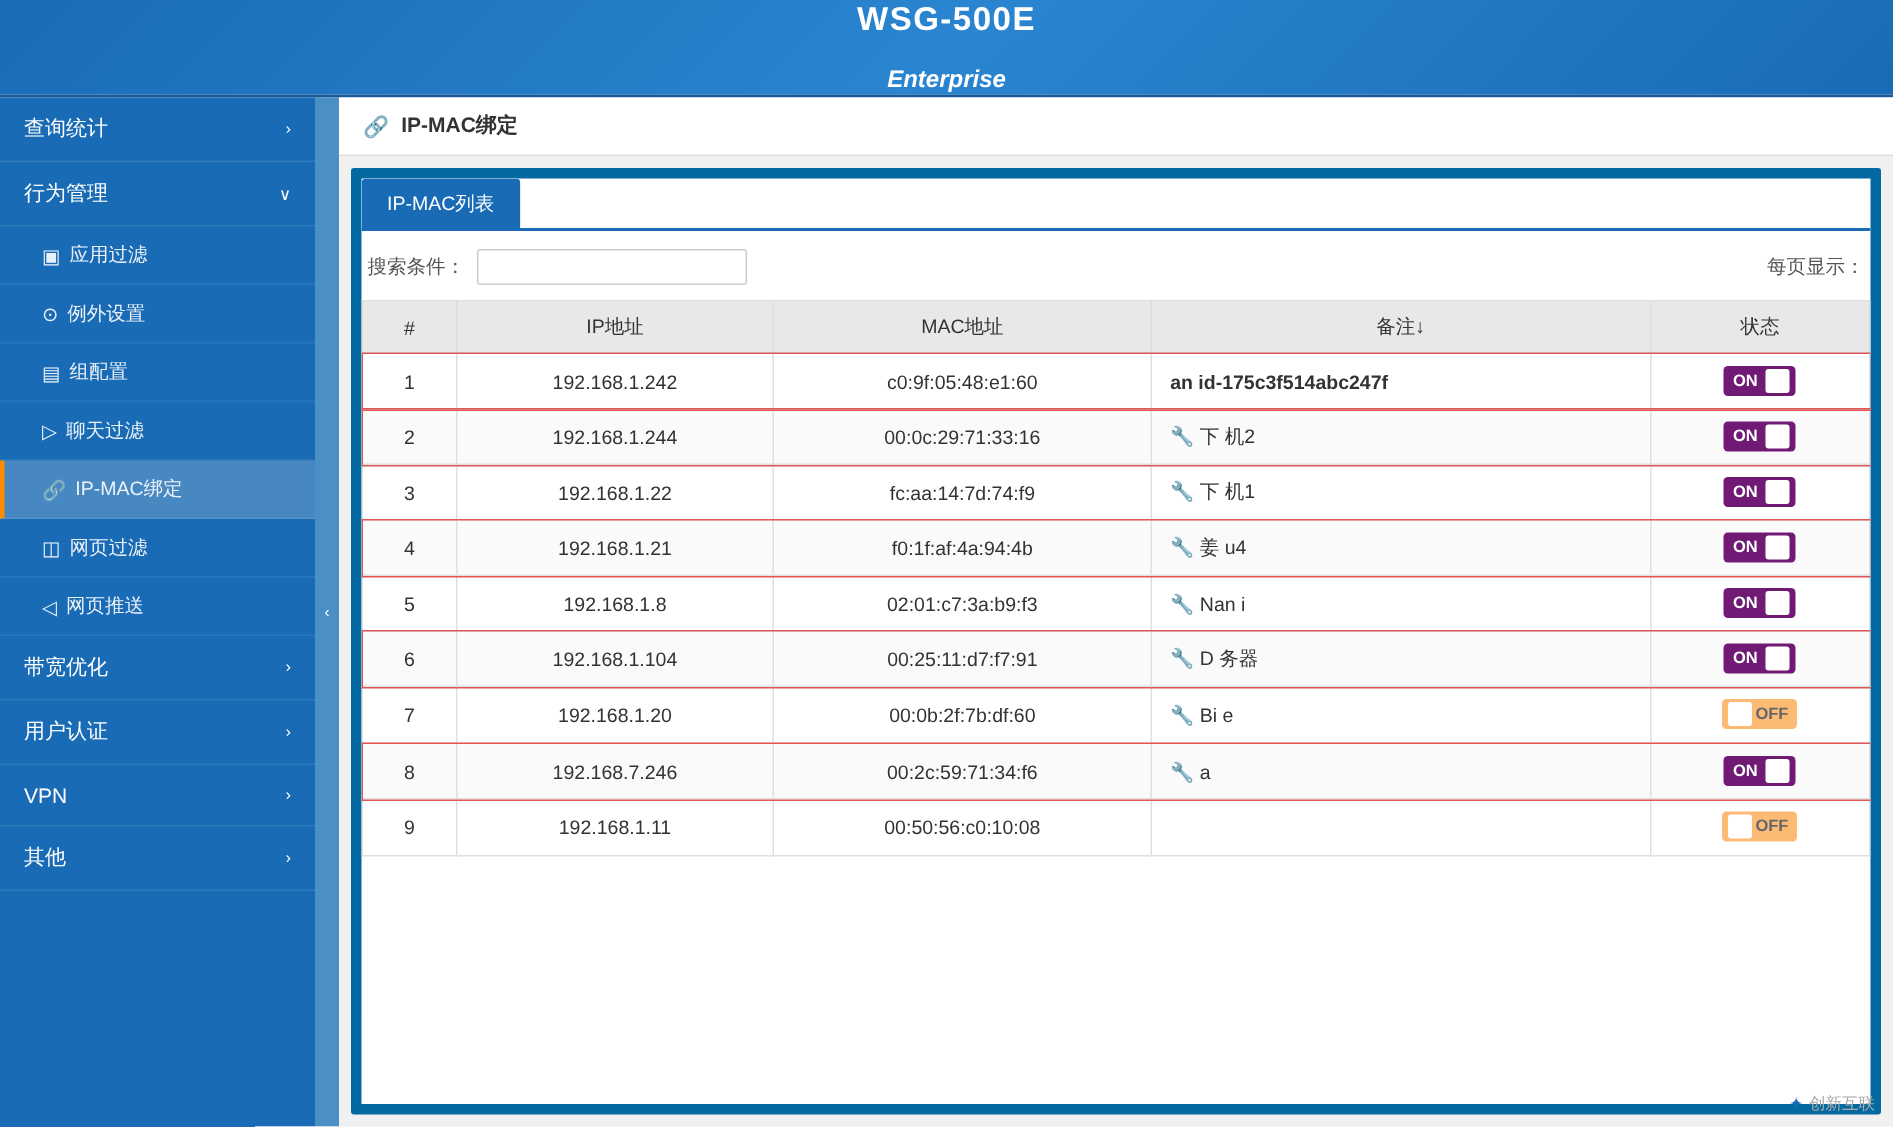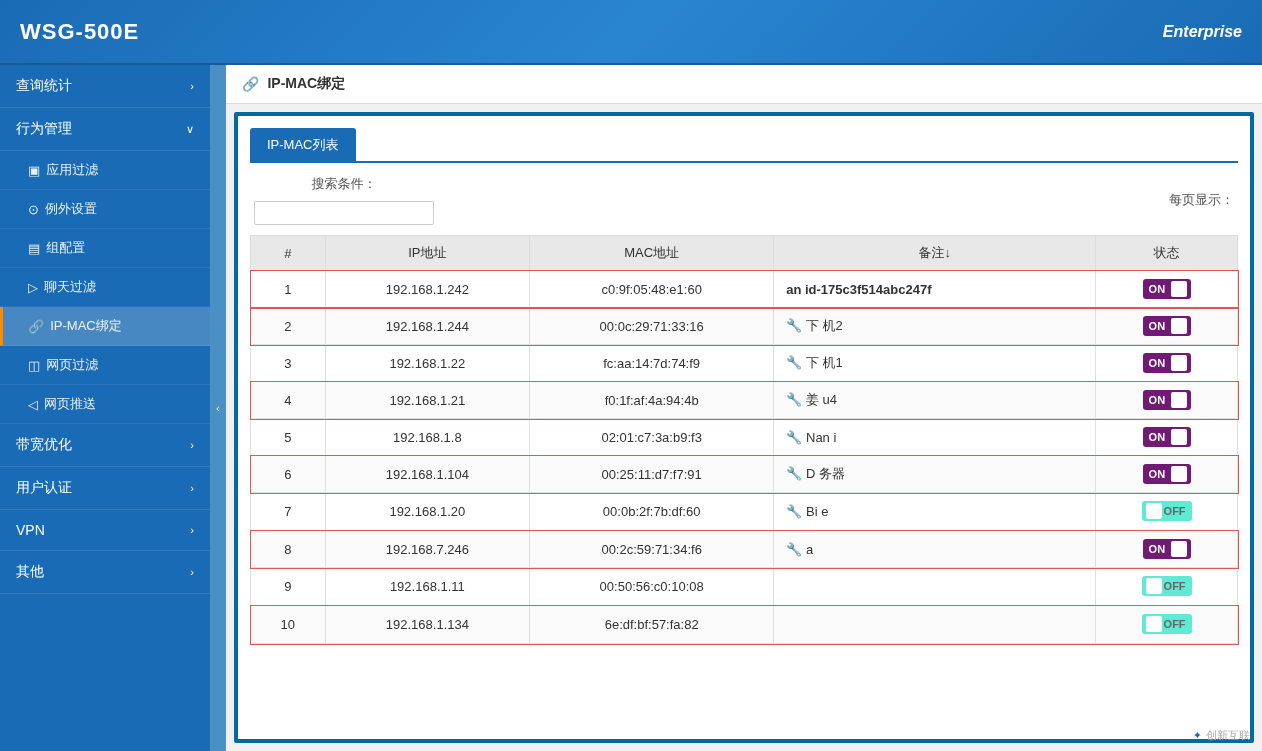--- a/index.html
+++ b/index.html
@@ -7,20 +7,21 @@
 
     
     .header {
       background: linear-gradient(135deg, #1a6bb5 0%, #2a85d0 50%, #1a6bb5 100%);
       height: 65px;
       display: flex;
       align-items: center;
       justify-content: space-between;
       padding: 0 20px;
       border-bottom: 2px solid #1a5a9a;
+      flex-direction: column;
     }
     .header-title {
       color: white;
       font-size: 22px;
       font-weight: bold;
       letter-spacing: 1px;
     }
     .header-enterprise {
       color: white;
       font-size: 16px;
@@ -130,25 +131,24 @@
       font-size: 14px;
     }
     .page-header-title {
       color: #333;
       font-size: 14px;
       font-weight: bold;
     }
 
     .content-area {
       flex: 1;
-      padding: 12px;
       overflow: auto;
       background: white;
       margin: 8px;
-      border: 4px solid #0369a1;
+      border: 7px solid #0369a1;
       border-radius: 2px;
     }
 
     
     .content-tabs {
       display: flex;
       border-bottom: 2px solid #1a6bb5;
       margin-bottom: 12px;
     }
     .content-tab {
@@ -173,21 +173,20 @@
       display: flex;
       align-items: center;
       justify-content: space-between;
       margin-bottom: 10px;
       padding: 0 4px;
     }
     .search-left {
       display: flex;
       align-items: center;
       gap: 8px;
-      flex-direction: column;
     }
     .search-label { color: #555; font-size: 13px; }
     .search-input {
       border: 1px solid #ccc;
       padding: 4px 8px;
       width: 180px;
       font-size: 12px;
       border-radius: 2px;
       outline: none;
     }
@@ -235,21 +234,21 @@
     }
     .toggle-on .toggle-thumb {
       width: 16px;
       height: 16px;
       background: white;
       border-radius: 2px;
     }
     .toggle-off {
       display: inline-flex;
       align-items: center;
-      background: #5eead4;
+      background: #fdba74;
       border-radius: 3px;
       padding: 2px 4px;
       cursor: pointer;
       min-width: 48px;
       justify-content: space-between;
     }
     .toggle-off .toggle-thumb {
       width: 16px;
       height: 16px;
       background: white;
@@ -503,32 +502,20 @@
                 <td>192.168.1.11</td>
                 <td>00:50:56:c0:10:08</td>
                 <td style="text-align: left;"></td>
                 <td>
       <div class="toggle-off">
         <div class="toggle-thumb"></div>
         <span class="toggle-text">OFF</span>
       </div>
     </td>
               </tr>
-              <tr style="outline: rgb(224, 85, 85) solid 1px;">
-                <td>10</td>
-                <td>192.168.1.134</td>
-                <td>6e:df:bf:57:fa:82</td>
-                <td style="text-align: left;"></td>
-                <td>
-      <div class="toggle-off">
-        <div class="toggle-thumb"></div>
-        <span class="toggle-text">OFF</span>
-      </div>
-    </td>
-              </tr>
             </tbody>
         </table>
       </div>
     </div>
   </div>
 </div>
 
 <div class="watermark">
   <span style="color: #1a6bb5;">✦</span>
   <span>创新互联</span>

